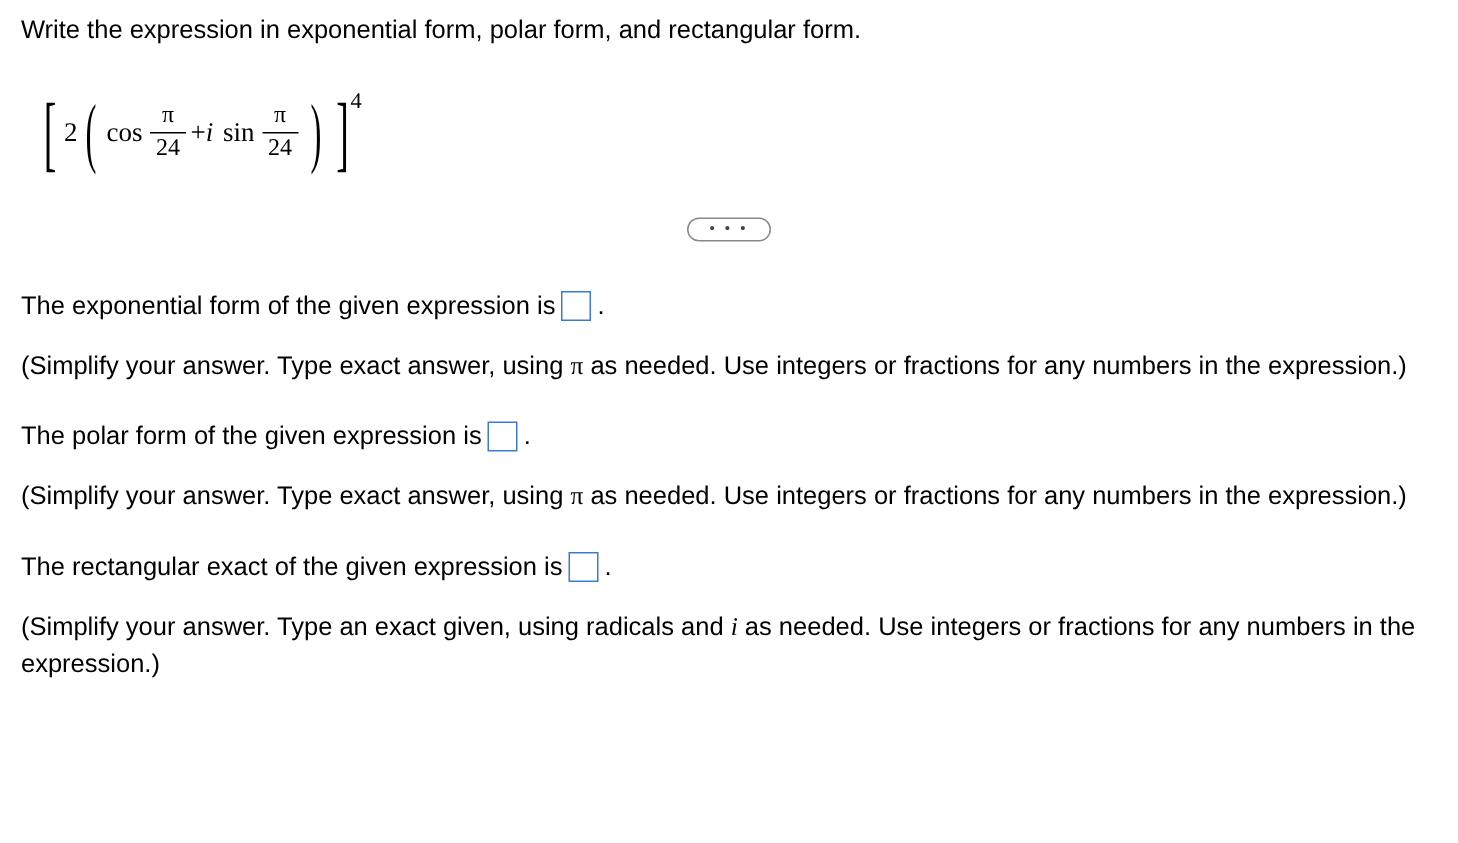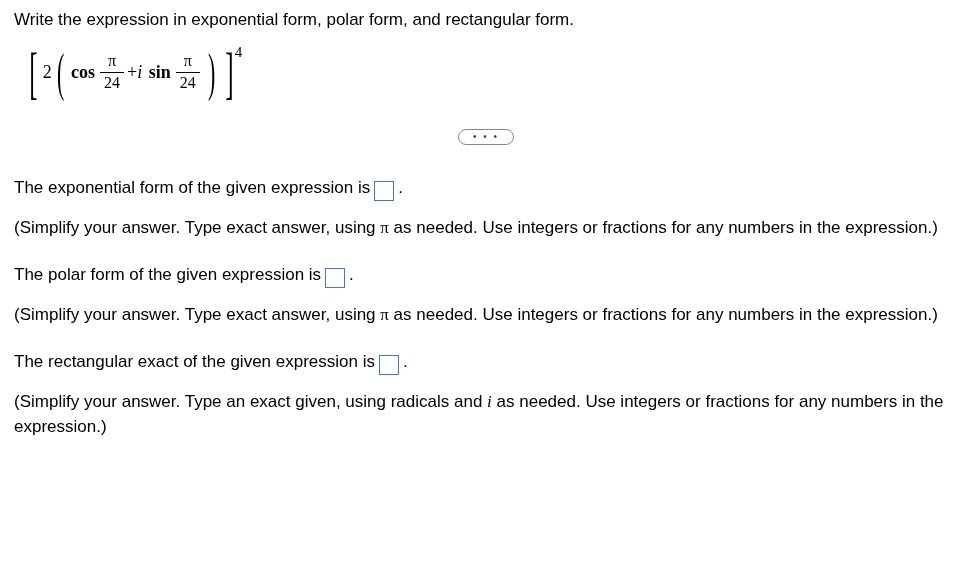--- a/index.html
+++ b/index.html
@@ -9,21 +9,21 @@
     }
     body {
       font-family: Arial, Helvetica, sans-serif;
       font-size: 17px;
       color: #000;
       background: #fff;
       padding: 10px 14px;
       width: 972px;
     }
     .question-text {
-      margin-bottom: 16px;
+      margin-bottom: 32px;
     }
     .expression {
       font-family: 'Times New Roman', serif;
       font-size: 18px;
       margin-left: 10px;
       margin-bottom: 30px;
       display: flex;
       align-items: center;
     }
     .bracket-left, .bracket-right {
@@ -57,21 +57,21 @@
       padding: 0 4px;
       line-height: 1.3;
     }
     .exp-outer {
       font-size: 15px;
       align-self: flex-start;
       margin-top: -2px;
       margin-left: -4px;
     }
     .fn {
-      font-weight: bold;
+      font-weight: normal;
       margin: 16px 2px;
     }
     .it {
       font-style: italic;
       font-family: 'Times New Roman', serif;
     }
     .dots-container {
       display: flex;
       justify-content: center;
       margin: 18px 0 30px 0;
@@ -85,21 +85,21 @@
       line-height: 1;
       color: #444;
       letter-spacing: 2px;
     }
     .answer-block {
       margin-bottom: 22px;
       line-height: 1.5;
     }
     .answer-line {
       display: flex;
-      align-items: flex-end;
+      align-items: center;
       flex-wrap: wrap;
       gap: 4px;
     }
     .input-box {
       display: inline-block;
       width: 20px;
       height: 20px;
       border: 1px solid #3b7bd6;
       background: #fff;
       vertical-align: middle;

